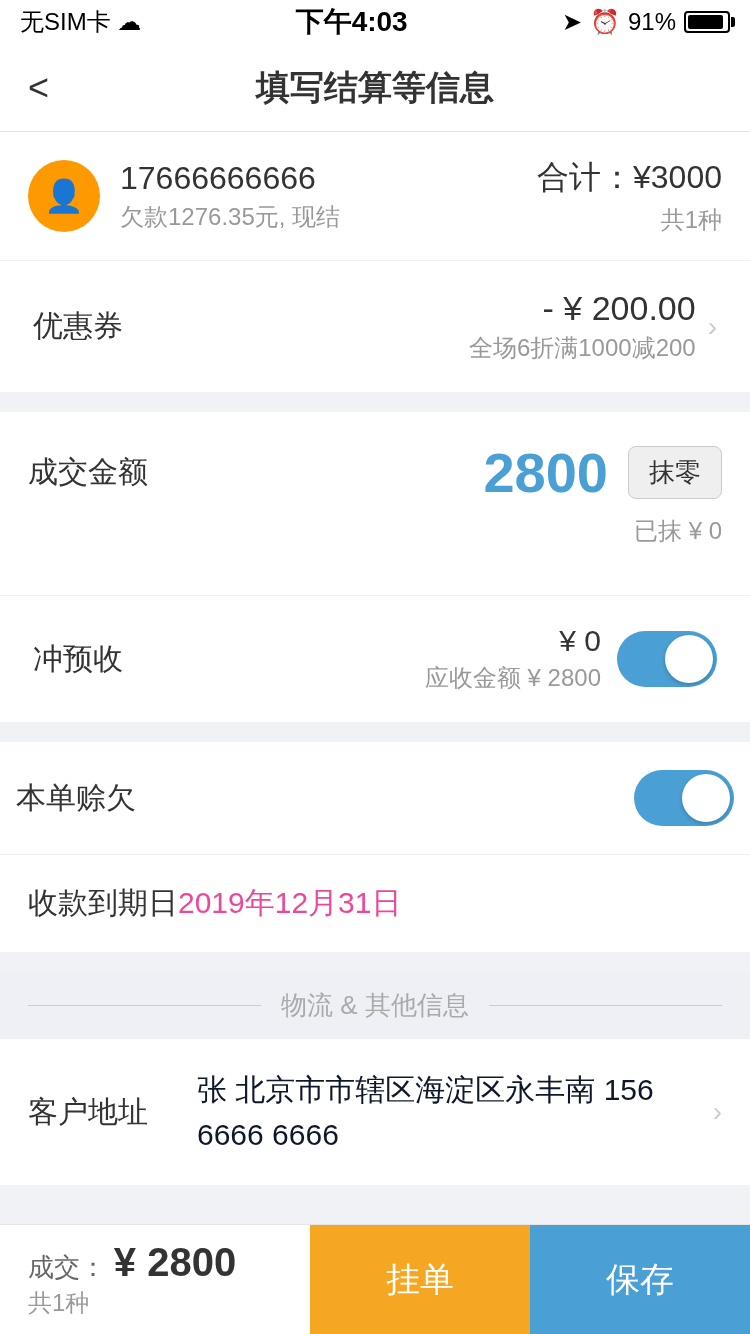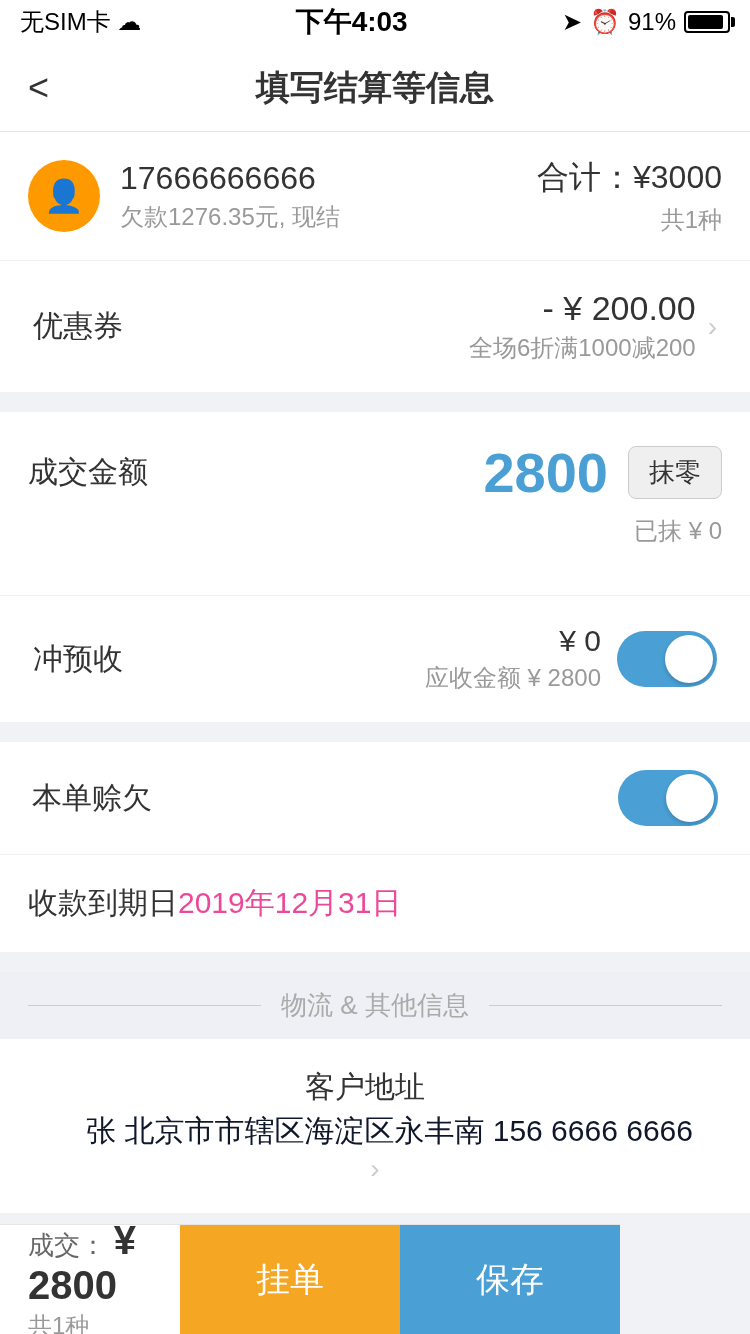--- a/index.html
+++ b/index.html
@@ -153,21 +153,21 @@
       width: 48px; height: 48px; border-radius: 50%; background: #fff;
       position: absolute; top: 4px; right: 4px;
       box-shadow: 0 2px 4px rgba(0,0,0,0.2);
     }
 
     
     .debt-row {
       display: flex;
       align-items: center;
       justify-content: space-between;
-      padding: 28px 32px;
+      padding: 28px 16px;
       background: #fff;
     }
     .debt-label { font-size: 30px; color: #333; }
 
     
     .duedate-row {
       display: flex;
       align-items: center;
       padding: 28px 28px;
       background: #fff;
@@ -189,30 +189,29 @@
     }
     .divider-line { flex: 1; height: 1px; background: #ccc; }
 
     
     .address-row {
       display: flex;
       align-items: center;
       padding: 28px 28px;
       background: #fff;
       justify-content: space-between;
-      flex-direction: column;
     }
     .address-label { font-size: 30px; color: #333; flex-shrink: 0; margin-right: 20px; }
     .address-value { font-size: 30px; color: #0f172a; flex: 1; line-height: 1.5; margin-left: 29px; }
 
     
     .bottom-bar {
       position: fixed;
       bottom: 0;
-      width: 620px;
+      width: 750px;
       height: 110px;
       background: #fff;
       display: flex;
       align-items: center;
       border-top: 1px solid #e5e5e5;
     }
     .bottom-summary {
       flex: 1;
       padding: 0 28px;
     }

